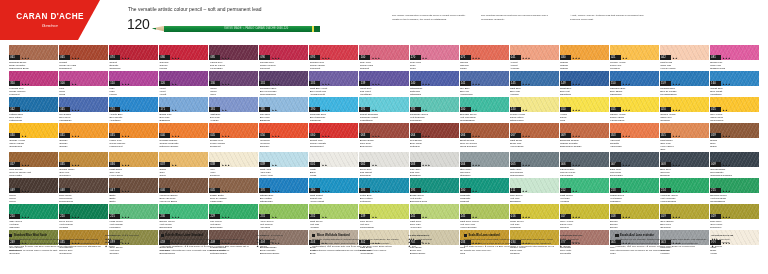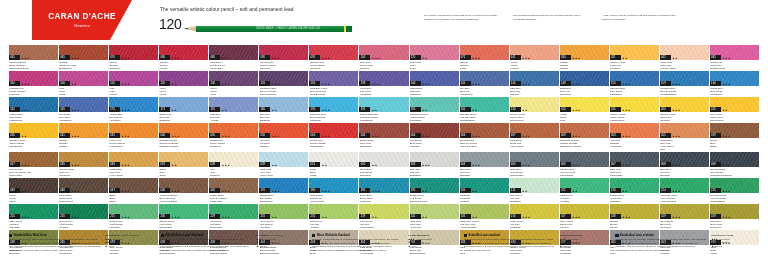--- a/index.html
+++ b/index.html
@@ -1,19 +1,19 @@
 <!DOCTYPE html>
 <html><head>
 <meta charset="utf-8">
 <style>
   * { box-sizing: border-box; margin:0; padding:0; }
   html,body { width:768px; height:274px; overflow:hidden; background:#ffffff;
     font-family:"Liberation Sans", sans-serif; }
 
-  .page { position:relative; width:768px; height:212px; background:#fff;padding-left:32px; }
+  .page { position:relative; width:768px; height:212px; background:#fff; }
 
   
   .header { position:relative; height:44px; width:768px; }
   .logo-banner {
     position:absolute; left:0; top:0; width:100px; height:40px;
     background:#e2231a;
     clip-path: polygon(0 0, 100% 0, 78% 100%, 0 100%);
     display:flex; flex-direction:column; align-items:center; justify-content:center;
   }
   .logo-wordmark { color:#fff; font-size:8.2px; font-weight:bold; letter-spacing:.4px;

